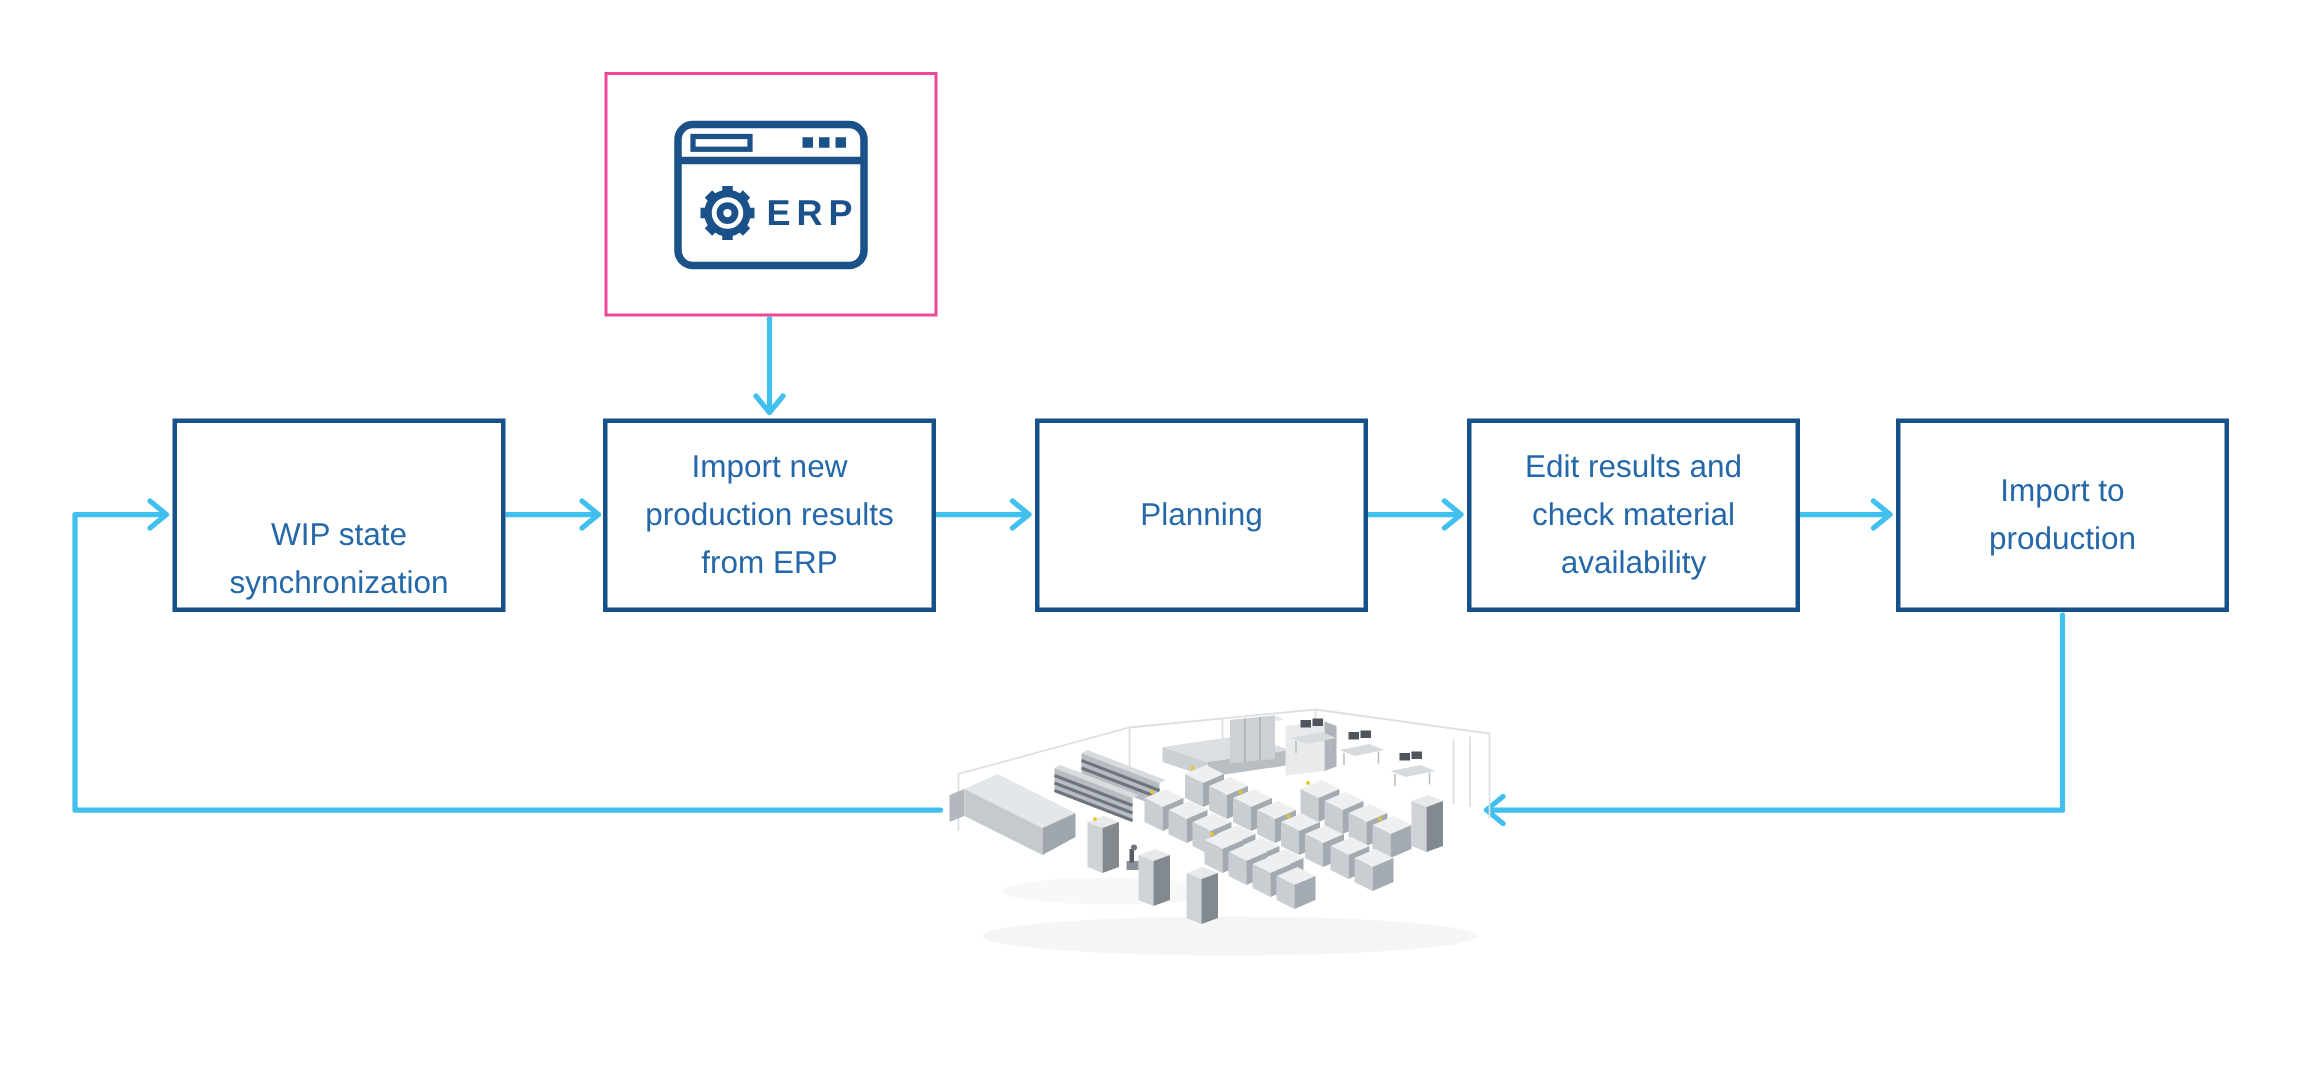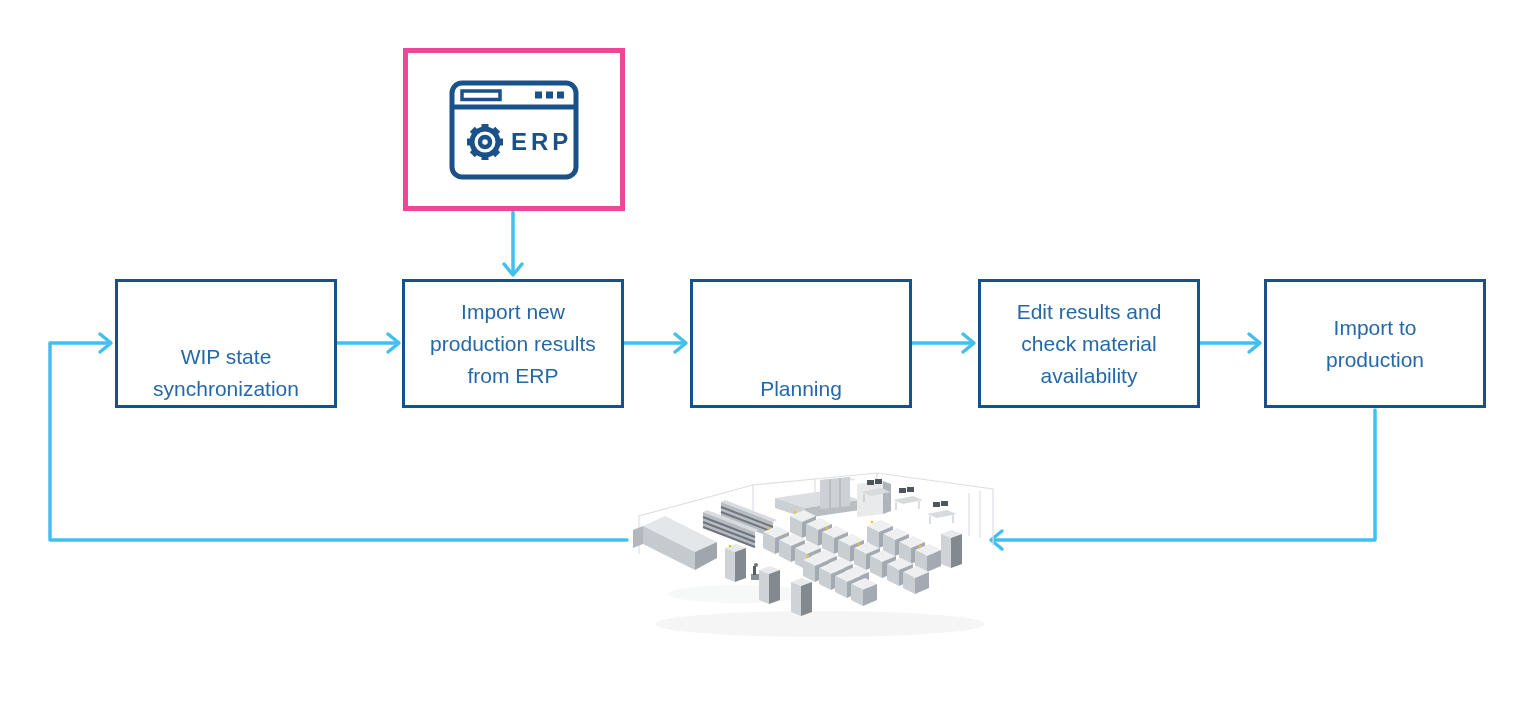--- a/index.html
+++ b/index.html
@@ -30,30 +30,30 @@
     justify-content: center;
     text-align: center;
     color: #2568A9;
     font-size: 21px;
     line-height: 32px;
     font-weight: 500;
   }
   .node span { display: block; max-width: 178px; }
   .n1 { left: 115px; align-items: flex-end; }
   .n2 { left: 402px; }
-  .n3 { left: 690px; align-items: flex-end; }
+  .n3 { left: 690px; }
   .n4 { left: 978px; }
   .n5 { left: 1264px; }
   .erp-box {
     position: absolute;
     left: 403px; top: 48px;
     width: 222px; height: 163px;
     box-sizing: border-box;
     background: #ffffff;
-    border: 5px solid #ec4899;
+    border: 2px solid #ec4899;
     display: flex;
     align-items: center;
     justify-content: center;
   }
   .erp-icon { width: 130px; height: 100px; }
   .factory {
     position: absolute;
     left: 625px; top: 458px;
     width: 380px; height: 200px;
   }

